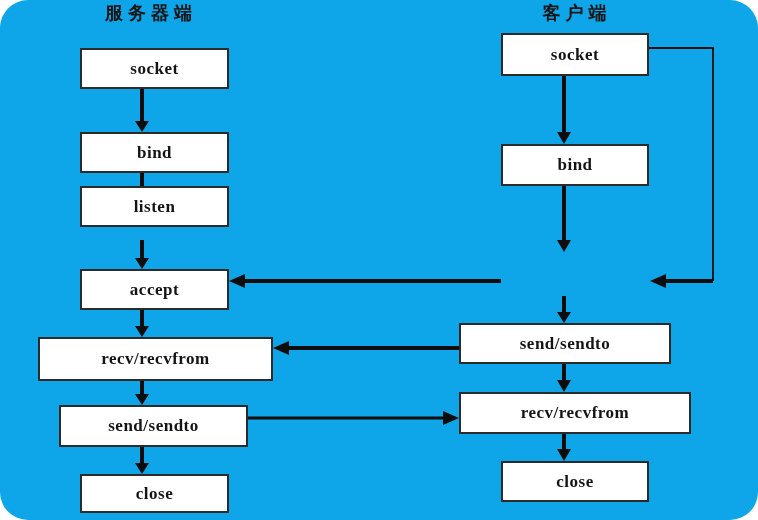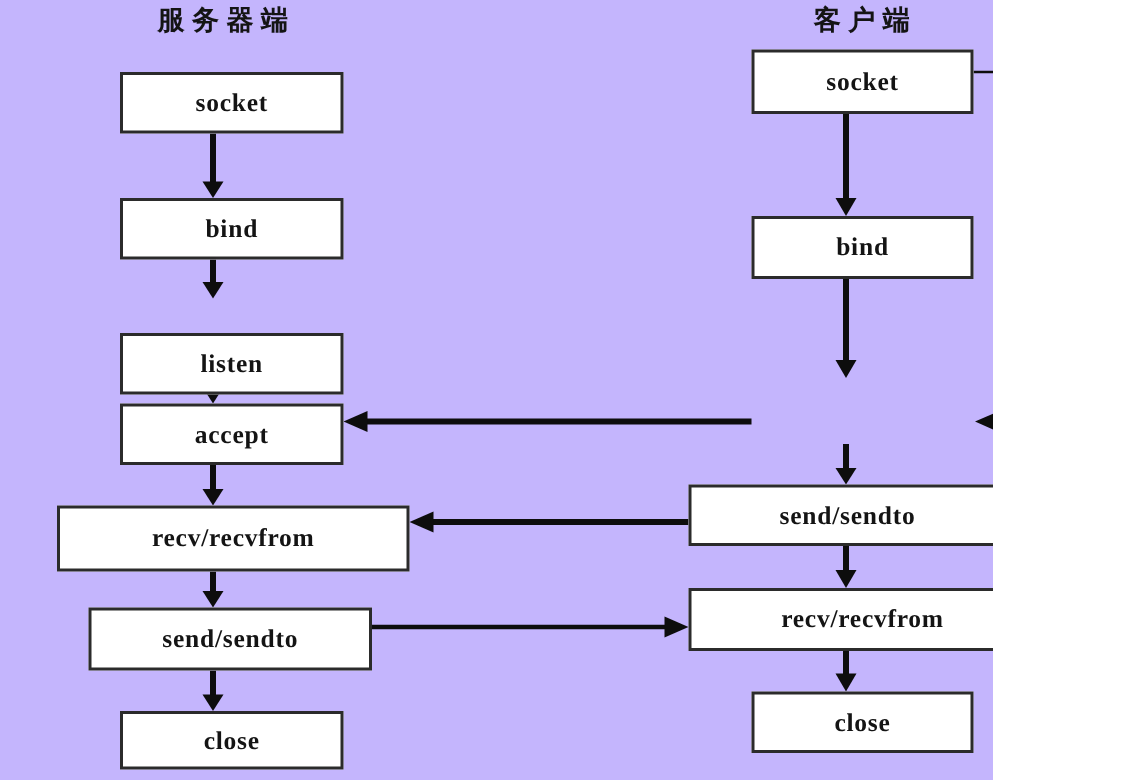--- a/index.html
+++ b/index.html
@@ -1,22 +1,23 @@
 <!DOCTYPE html>
 <html><head>
 <meta charset="utf-8">
 <style>
   html, body { margin: 0; padding: 0; background: #ffffff; }
   .stage {
     position: relative;
-    width: 662px;
+    width: 758px;
     height: 520px;
-    background: #c4b5fd;
+    background: #0ea5e9;
     font-family: "Liberation Serif", "DejaVu Serif", serif;
     overflow: hidden;
+    border-radius: 28px;
   }
   .col-title {
     position: absolute;
     transform: translateX(-50%);
     font-size: 18px;
     font-weight: bold;
     color: #141414;
     letter-spacing: 5px;
     white-space: nowrap;
     font-family: "DejaVu Sans", "Liberation Sans", sans-serif;
@@ -114,21 +115,21 @@
       <line class="stem" x1="713" y1="281" x2="666" y2="281" stroke-width="4"></line>
       <polygon class="head" points="666,274 666,288 650,281"></polygon>
     </g>
   </svg>
 
   <div class="col-title" style="left:151px; top:1px;">服务器端</div>
   <div class="col-title" style="left:577px; top:1px;">客户端</div>
 
   <div class="node" style="left:80px; top:48px; width:149px; height:41px;">socket</div>
   <div class="node" style="left:80px; top:132px; width:149px; height:41px;">bind</div>
-  <div class="node" style="left:80px; top:186px; width:149px; height:41px;margin-top:36px;">listen</div>
+  <div class="node" style="left:80px; top:186px; width:149px; height:41px;">listen</div>
   <div class="node" style="left:80px; top:269px; width:149px; height:41px;">accept</div>
   <div class="node" style="left:38px; top:337px; width:235px; height:44px;">recv/recvfrom</div>
   <div class="node" style="left:59px; top:405px; width:189px; height:42px;">send/sendto</div>
   <div class="node" style="left:80px; top:474px; width:149px; height:39px;">close</div>
 
   <div class="node" style="left:501px; top:33px; width:148px; height:43px;">socket</div>
   <div class="node" style="left:501px; top:144px; width:148px; height:42px;">bind</div>
   <div class="node" style="left:459px; top:323px; width:212px; height:41px;">send/sendto</div>
   <div class="node" style="left:459px; top:392px; width:232px; height:42px;">recv/recvfrom</div>
   <div class="node" style="left:501px; top:461px; width:148px; height:41px;">close</div>

